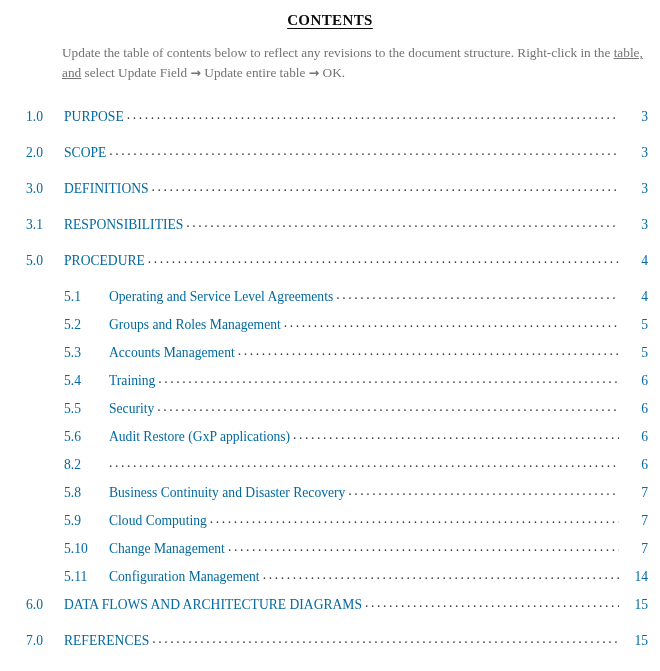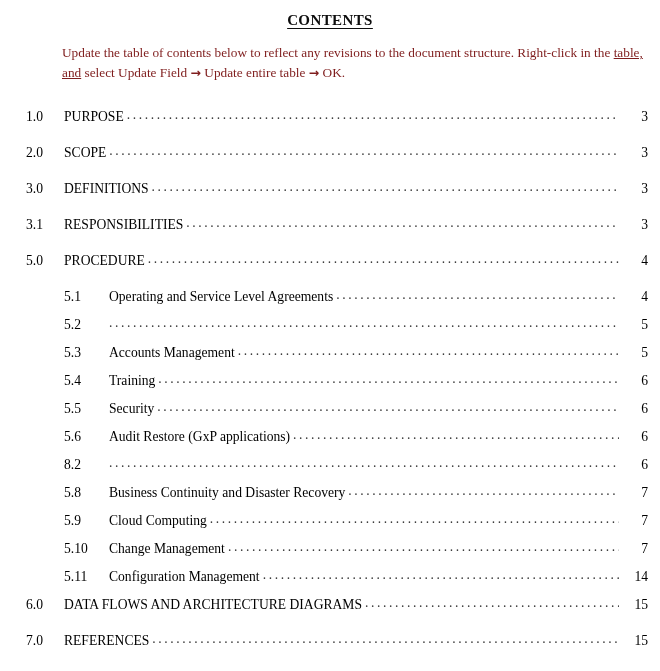--- a/index.html
+++ b/index.html
@@ -31,21 +31,21 @@
     letter-spacing: 0.4px;
     text-decoration: underline;
     text-underline-offset: 3px;
     margin: 0;
     padding-top: 12px;
     color: #0d0d0d;
   }
 
   
   .note {
-    color: #7f1d1d;
+    color: #737373;
     font-size: 13.3px;
     line-height: 20px;
     margin: 14px 14px 0 62px;
     text-align: left;
   }
   .note .u {
     text-decoration: underline;
   }
   .note .arrow {
     font-family: "DejaVu Sans", sans-serif;
@@ -56,21 +56,21 @@
   }
 
   
   .toc {
     margin-top: 24px;
   }
   .toc-row {
     display: flex;
     align-items: baseline;
     font-size: 13.6px;
-    color: #000000;
+    color: #0369a1;
     white-space: nowrap;
   }
   .toc-row.level1 {
     height: 36px;
   }
   .toc-row.level2 {
     height: 28px;
   }
   .toc-row .num {
     flex: 0 0 auto;
@@ -156,20 +156,21 @@
         <span class="page-no">4</span>
       </div>
       <div class="toc-row level2">
         <span class="num">5.1</span>
         <span class="label">Operating and Service Level Agreements</span>
         <span class="leader"></span>
         <span class="page-no">4</span>
       </div>
       <div class="toc-row level2">
         <span class="num">5.2</span>
+        <span class="label">Groups and Roles Management</span>
         <span class="leader"></span>
         <span class="page-no">5</span>
       </div>
       <div class="toc-row level2">
         <span class="num">5.3</span>
         <span class="label">Accounts Management</span>
         <span class="leader"></span>
         <span class="page-no">5</span>
       </div>
       <div class="toc-row level2">

